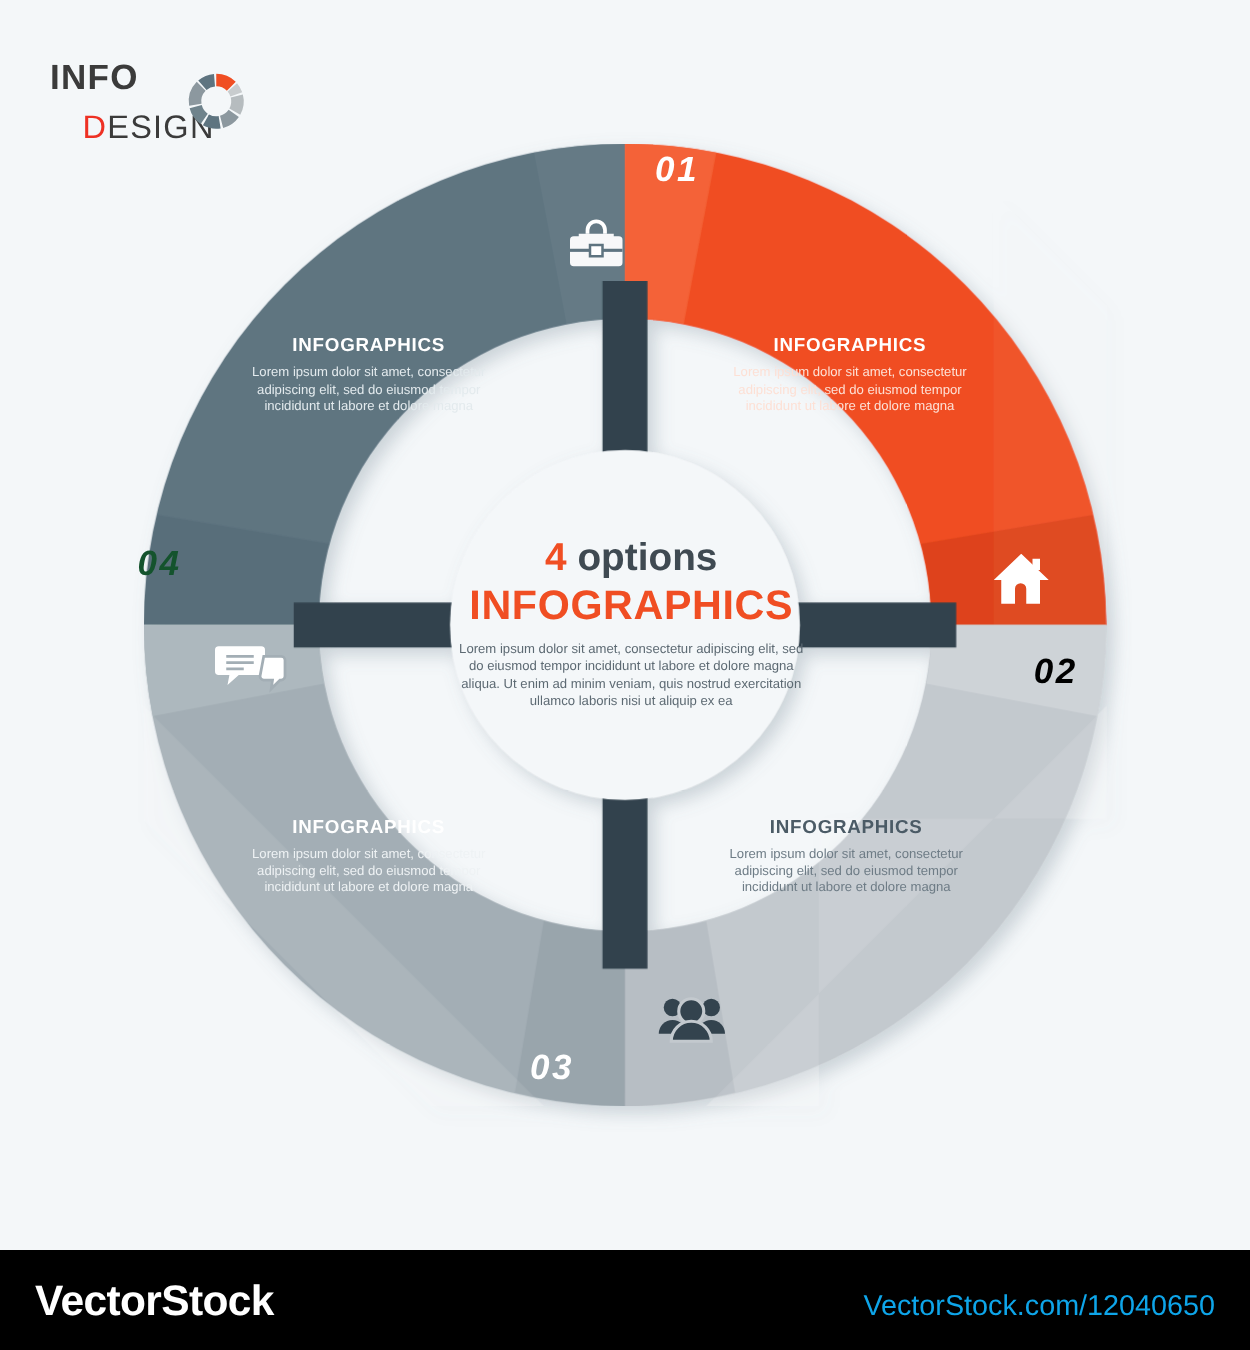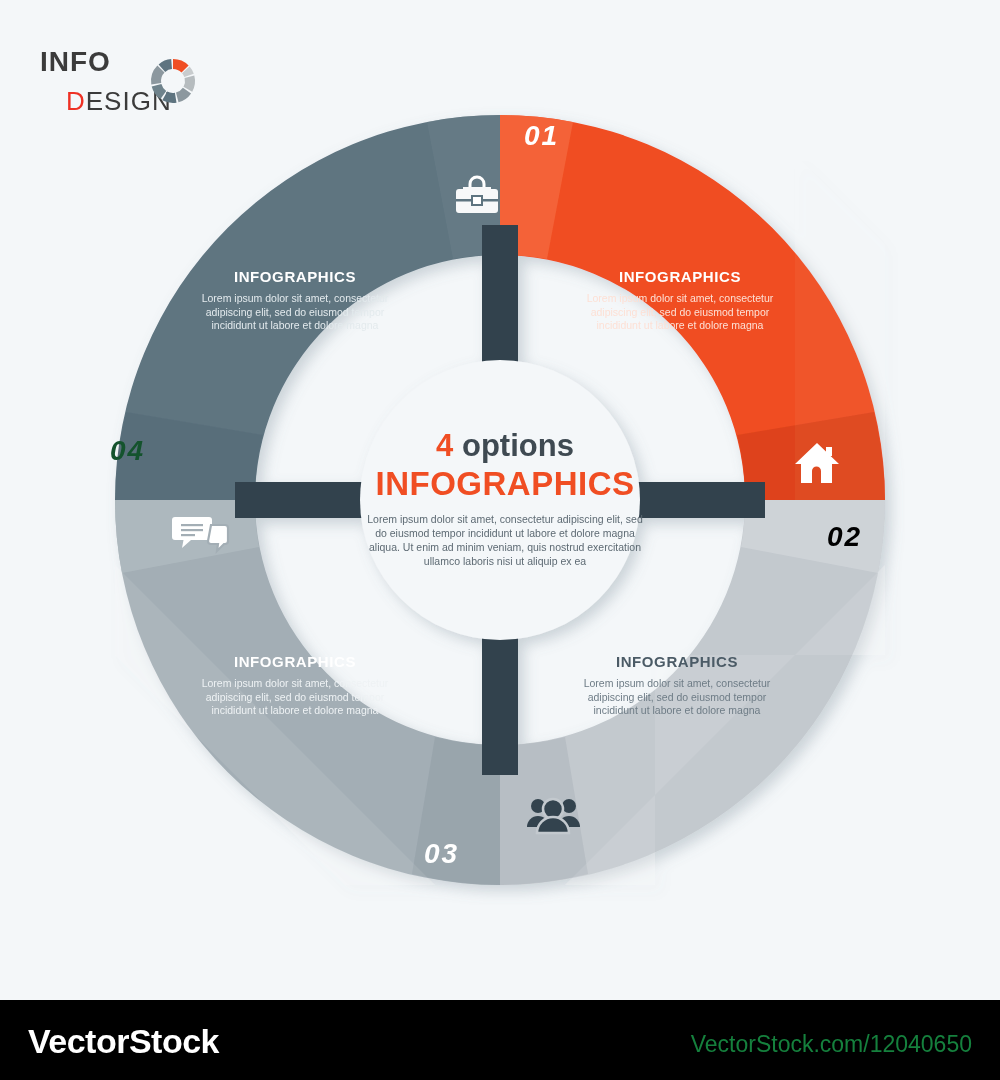--- a/index.html
+++ b/index.html
@@ -84,21 +84,21 @@
   
   .footer{
     position:absolute;left:0;top:1000px;width:1000px;height:80px;background:#000000;
   }
   .footer-brand{
     position:absolute;left:28px;top:22px;
     font-size:34px;font-weight:bold;color:#ffffff;letter-spacing:-0.5px;
   }
   .footer-url{
     position:absolute;right:28px;top:31px;
-    font-size:23px;color:#15803d;
+    font-size:23px;color:#0ea5e9;
   }
 </style>
 </head>
 <body>
 
 <div class="canvas">
 
   <div class="logo">
     <div class="logo-info">INFO</div>
     <div class="logo-design"><span class="d">D</span><span>ESIGN</span></div>

